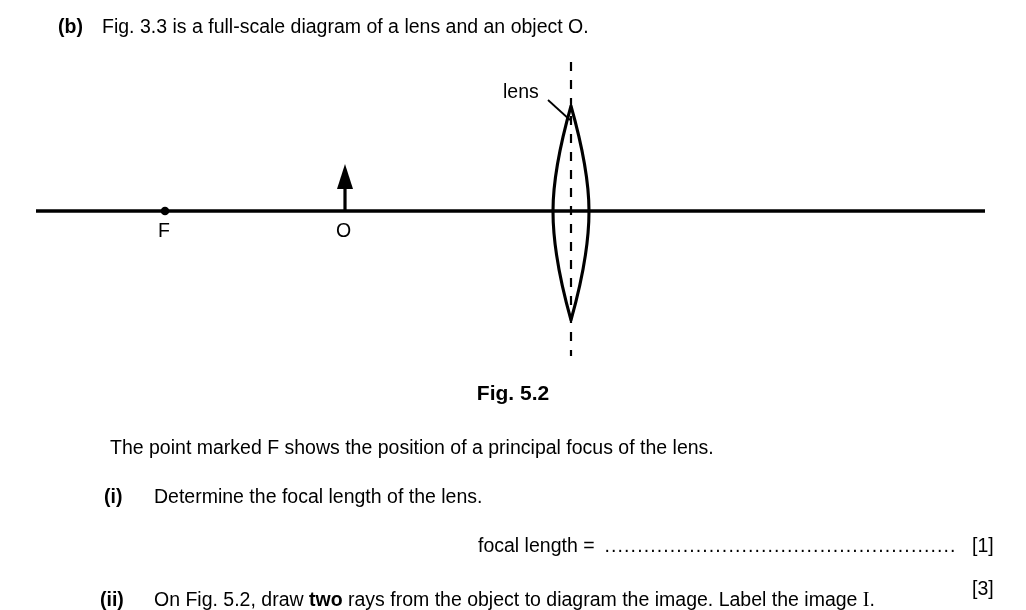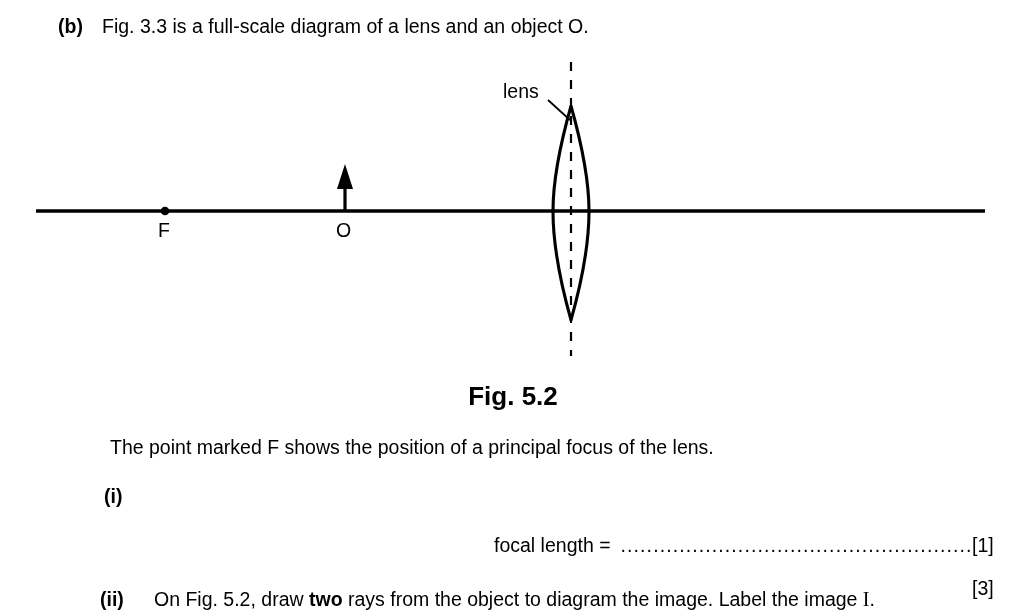--- a/index.html
+++ b/index.html
@@ -56,34 +56,33 @@
     font-size: 20px;
   }
 
   
   #fig-caption {
     position: absolute;
     left: 0;
     top: 381px;
     width: 1026px;
     text-align: center;
-    font-size: 26px;
+    font-size: 21px;
     font-weight: bold;
   }
 
   
   #answer-line {
     position: absolute;
     left: 478px;
     top: 534px;
     font-size: 19.5px;
     white-space: nowrap;
     display: flex;
     align-items: flex-end;
-    margin-left: 16px;
   }
   #answer-line .ans-label { margin-right: 10px; }
   #answer-line .dots {
     letter-spacing: 1.1px;
     color: #000;
   }
 
   
   .marks {
     position: absolute;
@@ -147,20 +146,21 @@
   </div>
 
   <div id="fig-caption">Fig. 5.2</div>
 
   <div class="q-row" id="stmt-row">
     <span class="q-text">The point marked F shows the position of a principal focus of the lens.</span>
   </div>
 
   <div class="q-row" id="sub-i-row">
     <span class="q-label">(i)</span>
+    <span class="q-text">Determine the focal length of the lens.</span>
   </div>
 
   <div id="answer-line">
     <span class="ans-label">focal length =</span>
     <span class="dots">......................................................</span>
   </div>
   <div class="marks" id="marks-1">[1]</div>
 
   <div class="q-row" id="sub-ii-row">
     <span class="q-label">(ii)</span>

